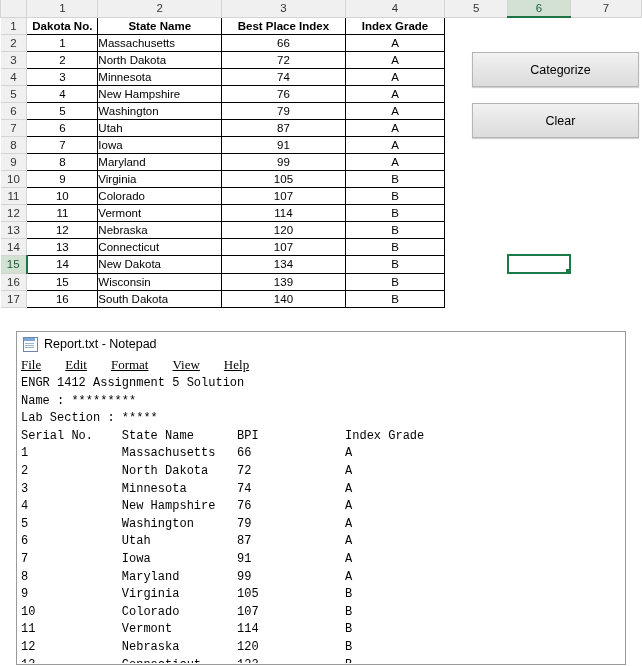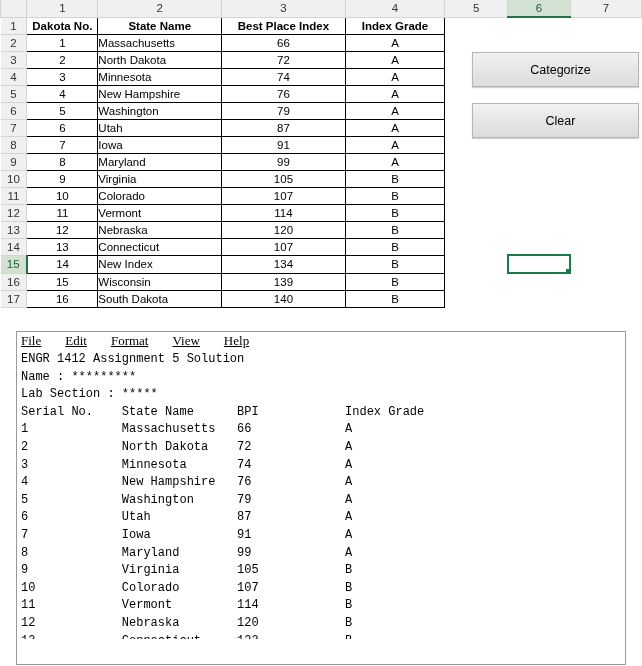--- a/index.html
+++ b/index.html
@@ -361,21 +361,21 @@
       <td class="cell left">Connecticut</td>
       <td class="cell">107</td>
       <td class="cell">B</td>
       <td class="blank"></td>
       <td class="blank"></td>
       <td class="blank"></td>
     </tr>
     <tr>
       <td class="rowhead selected">15</td>
       <td class="cell">14</td>
-      <td class="cell left">New Index</td>
+      <td class="cell left">New Dakota</td>
       <td class="cell">134</td>
       <td class="cell">B</td>
       <td class="blank"></td>
       <td class="selcell"></td>
       <td class="blank"></td>
     </tr>
     <tr>
       <td class="rowhead">16</td>
       <td class="cell">15</td>
       <td class="cell left">Wisconsin</td>
@@ -396,20 +396,30 @@
       <td class="blank"></td>
     </tr>
   </tbody>
     </table>
 
   <div class="sheet-btn" id="btn-categorize">Categorize</div>
   <div class="sheet-btn" id="btn-clear">Clear</div>
 </div>
 
 <div class="notepad">
+  <div class="np-title">
+    <span class="np-icon">
+      <span class="pad"></span>
+      <span class="bar"></span>
+      <span class="ln" style="top:6px"></span>
+      <span class="ln" style="top:8px"></span>
+      <span class="ln" style="top:10px"></span>
+    </span>
+    <span>Report.txt - Notepad</span>
+  </div>
   <div class="np-menu">
     <span><u>File</u></span>
     <span><u>Edit</u></span>
     <span><u>Format</u></span>
     <span><u>View</u></span>
     <span><u>Help</u></span>
   </div>
   <div class="np-body">ENGR 1412 Assignment 5 Solution
 Name : *********
 Lab Section : *****

